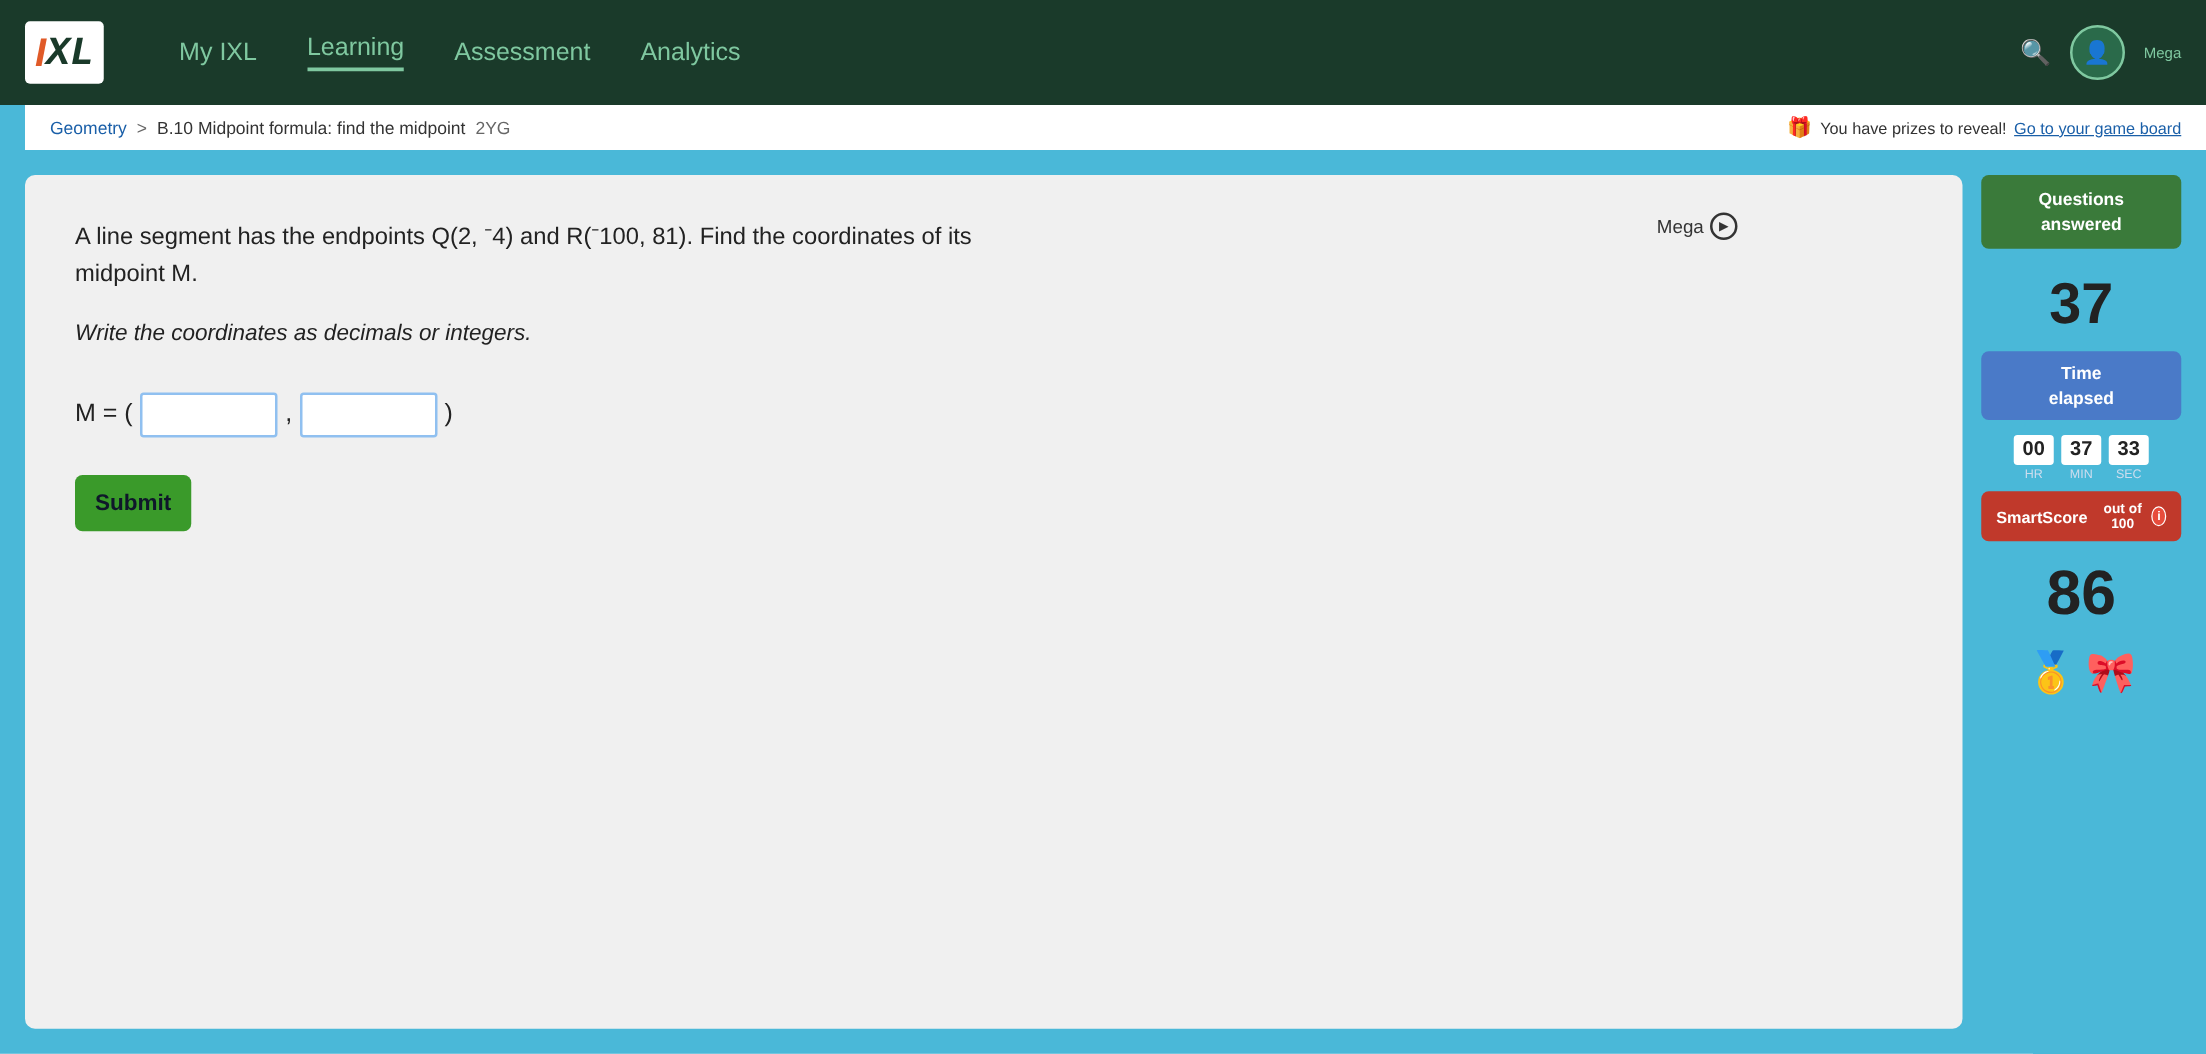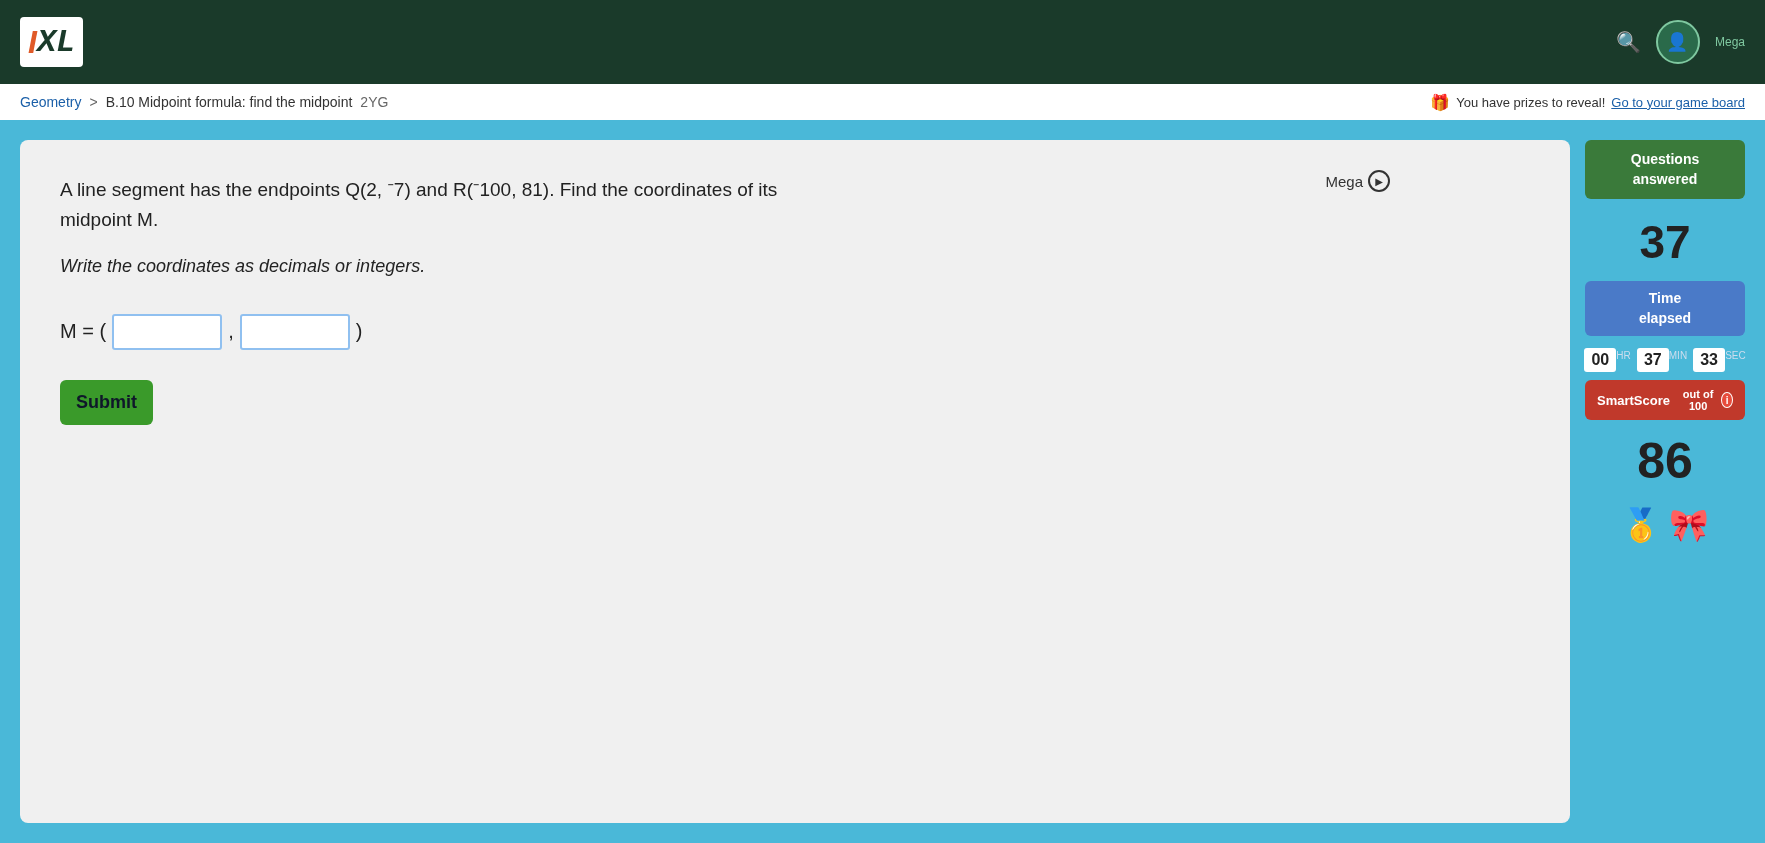--- a/index.html
+++ b/index.html
@@ -92,20 +92,21 @@
     
     .breadcrumb-bar {
       background: white;
       padding: 8px 20px;
       display: flex;
       align-items: center;
       font-size: 14px;
       color: #333;
       height: 36px;
       position: relative;
+      margin-left: 20px;
     }
     .breadcrumb-link {
       color: #1a5fa8;
       cursor: pointer;
       text-decoration: none;
     }
     .breadcrumb-sep {
       margin: 0 8px;
       color: #666;
     }
@@ -254,22 +255,22 @@
 
     .timer-display {
       display: flex;
       justify-content: center;
       align-items: flex-start;
       gap: 2px;
       margin-top: 4px;
     }
     .timer-unit {
       display: flex;
-      flex-direction: row;
-      align-items: flex-start;
+      flex-direction: column;
+      align-items: center;
     }
     .timer-digits {
       background: white;
       color: #222;
       font-size: 16px;
       font-weight: bold;
       padding: 3px 6px;
       border-radius: 3px;
       min-width: 32px;
       text-align: center;
@@ -339,20 +340,26 @@
     }
   </style>
 </head>
 <body>
 
 <div class="navbar">
   <div class="logo-box">
     <span class="logo-i">I</span>
     <span class="logo-xl">XL</span>
   </div>
+  <nav class="nav-links">
+    <a class="nav-link">My IXL</a>
+    <a class="nav-link active">Learning</a>
+    <a class="nav-link">Assessment</a>
+    <a class="nav-link">Analytics</a>
+  </nav>
   <div class="nav-right">
     <span class="search-icon-nav">🔍</span>
     <div class="user-avatar">👤</div>
     <span class="mega-label">Mega</span>
   </div>
 </div>
 
 <div class="breadcrumb-bar">
   <a class="breadcrumb-link">Geometry</a>
   <span class="breadcrumb-sep">&gt;</span>
@@ -369,21 +376,21 @@
 <div class="main-area">
 
   <div class="question-panel">
 
     
     <div class="video-btn">
       <span>Mega</span>
       <div class="play-circle">▶</div>
     </div>
 
-    <p class="question-text">A line segment has the endpoints Q(2, ⁻7) and R(⁻100, 81). Find the coordinates of its midpoint M.</p>
+    <p class="question-text">A line segment has the endpoints Q(2, ⁻4) and R(⁻100, 81). Find the coordinates of its midpoint M.</p>
     <p class="instruction-text">Write the coordinates as decimals or integers.</p>
 
     <div class="answer-row cursor-area">
       <span>M = (</span>
       <input class="answer-input" type="text" style="">
       <span>,</span>
       <input class="answer-input" type="text" style="">
       <span>)</span>
     </div>
 

